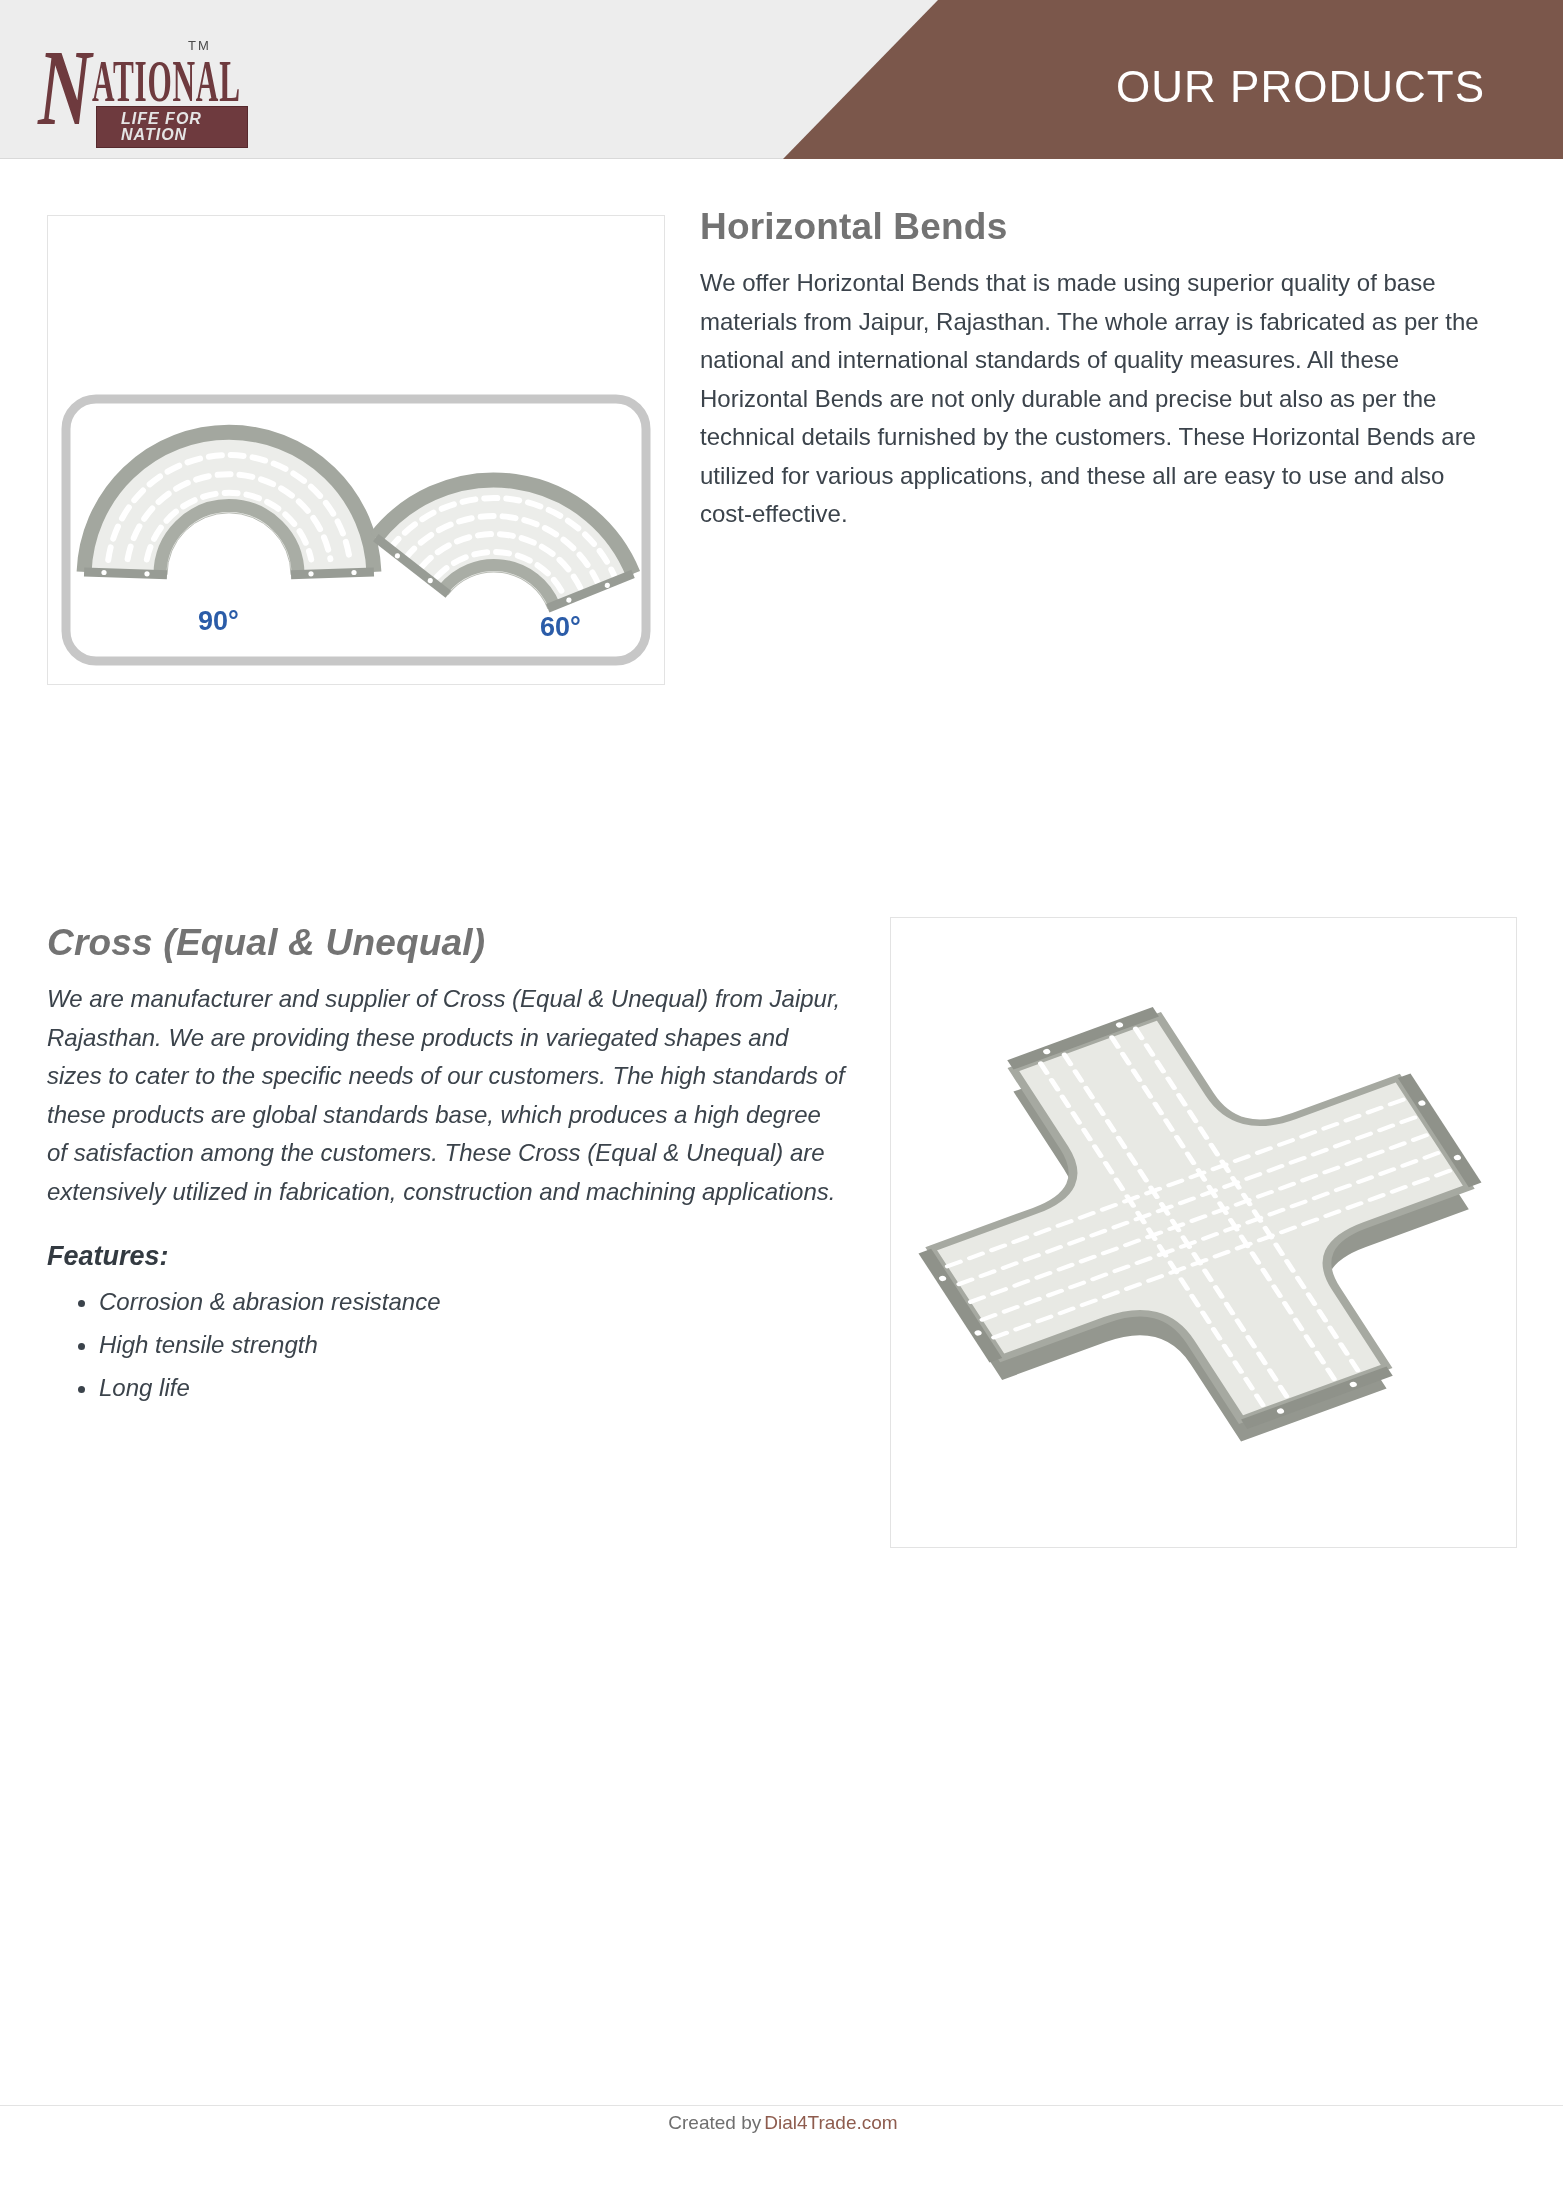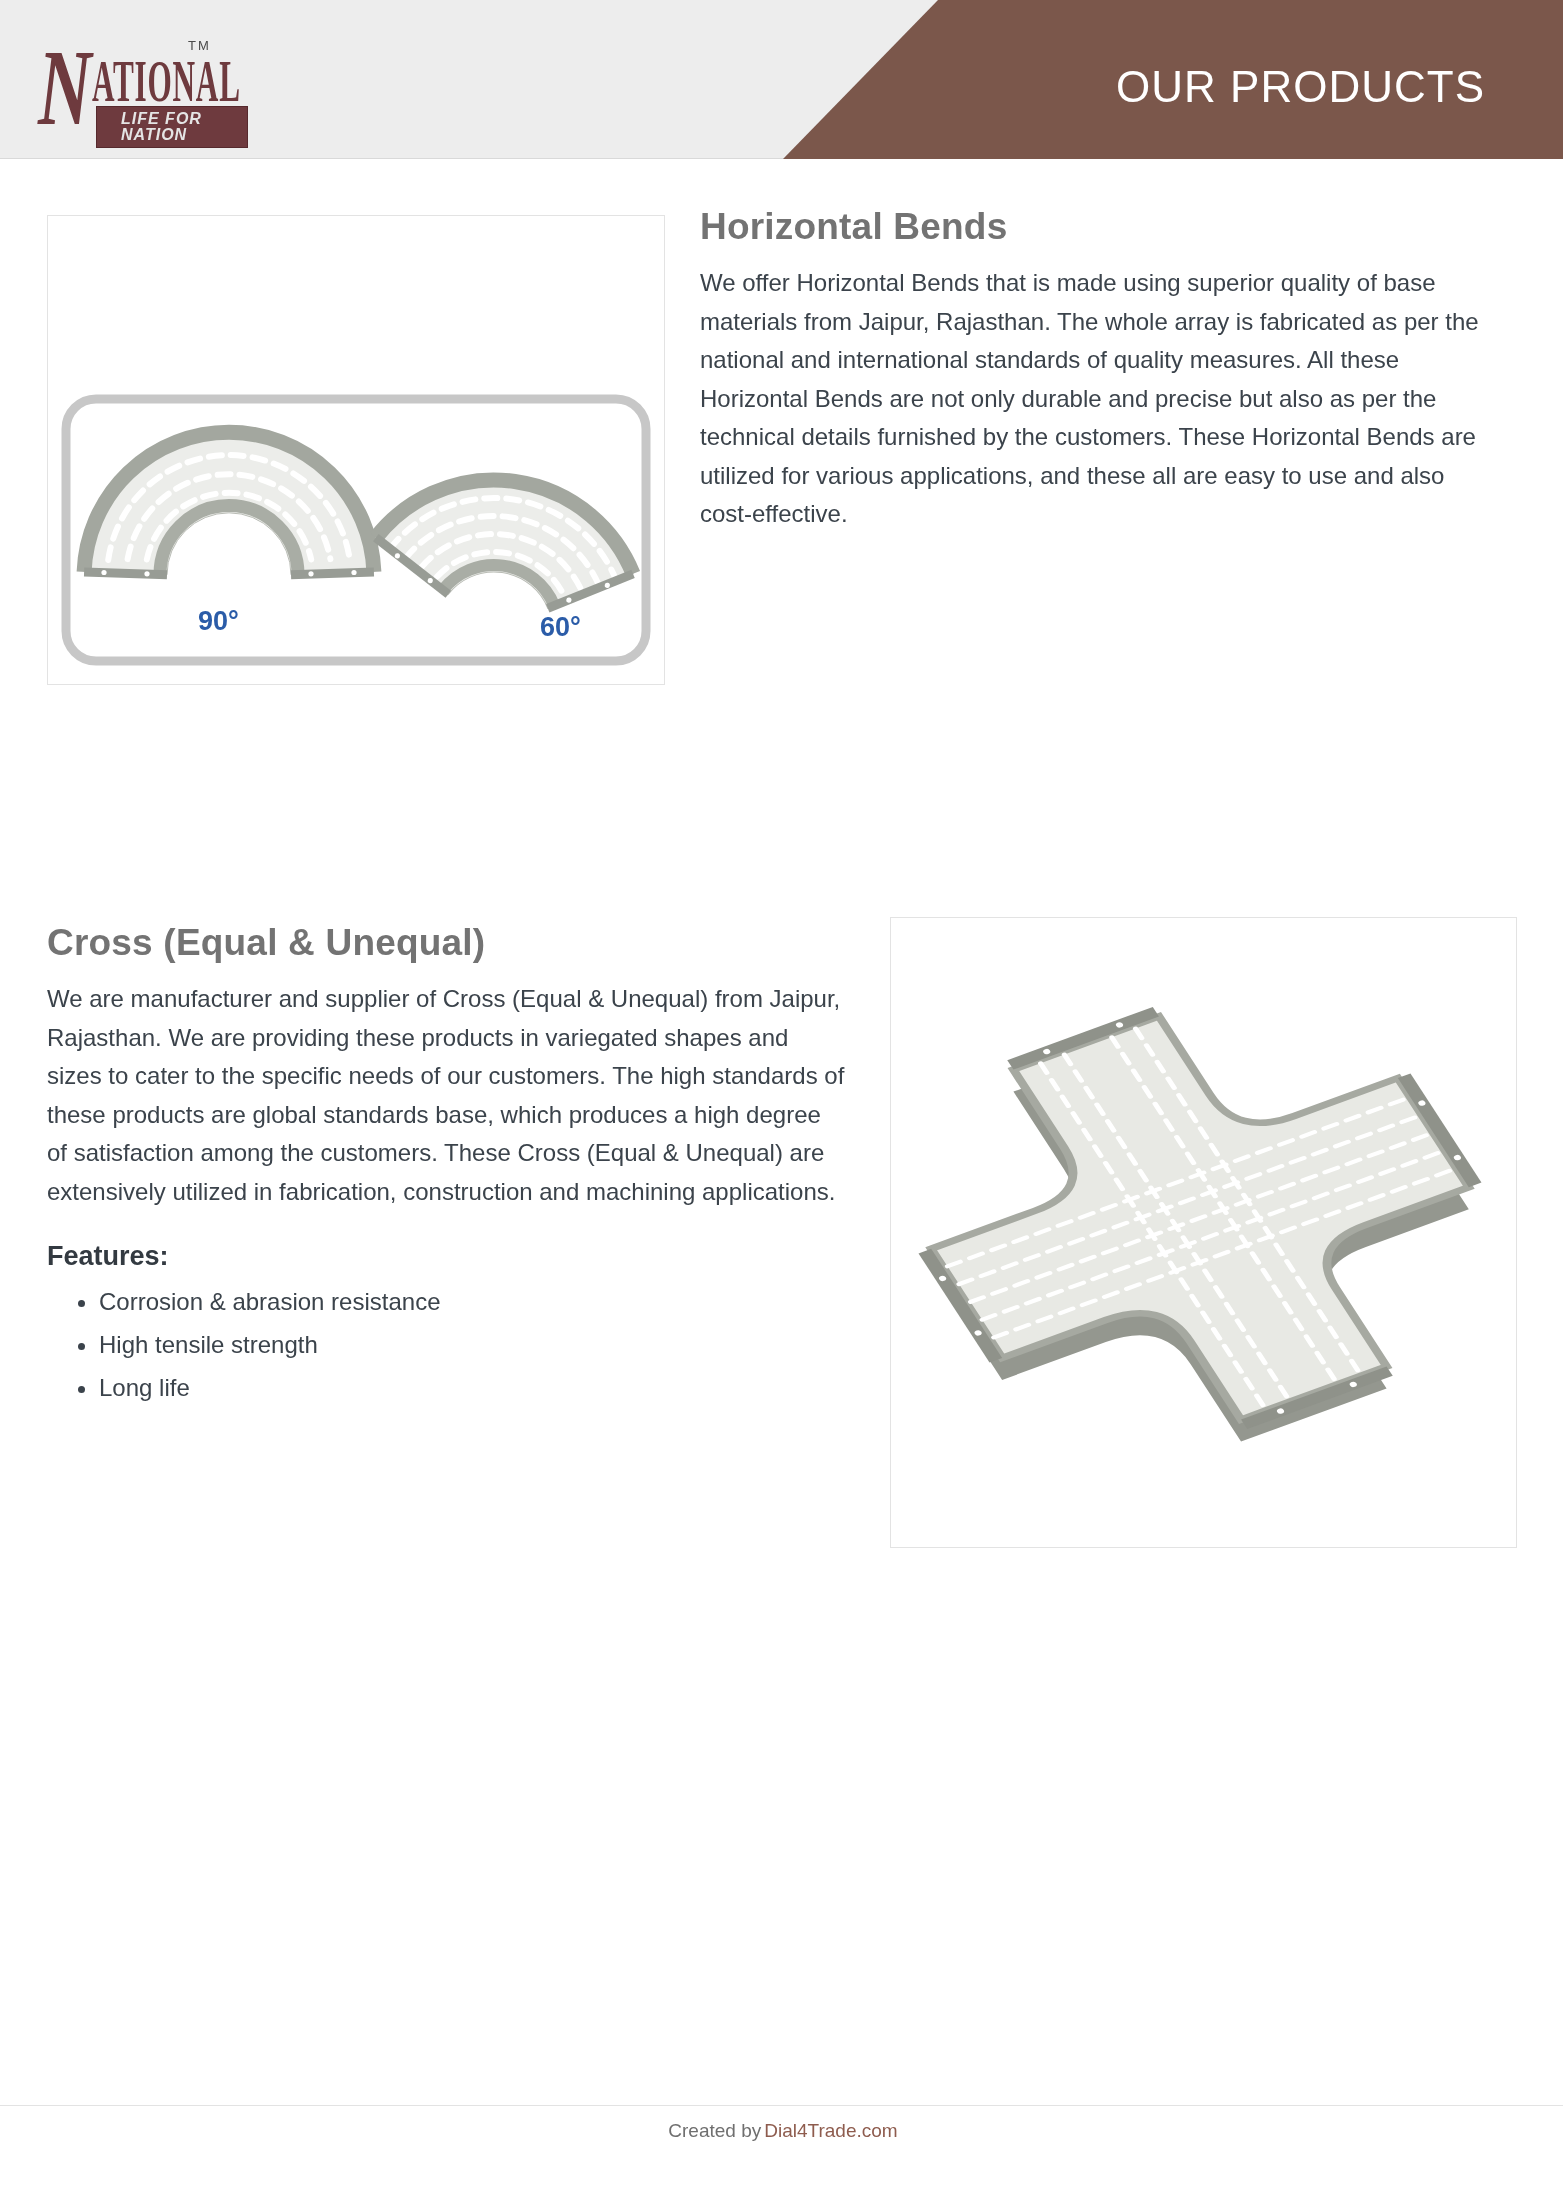--- a/index.html
+++ b/index.html
@@ -31,32 +31,32 @@
   #img-box-bends{left:47px;top:215px;width:616px;height:468px;}
   #img-box-cross{left:890px;top:917px;width:625px;height:629px;}
   #bends-svg{position:absolute;left:11px;top:176px;}
   #cross-svg{position:absolute;left:27px;top:45px;}
   .angle-label{position:absolute;color:#2b5ca8;font-weight:bold;font-size:27px;}
   #label-90{left:150px;top:390px;}
   #label-60{left:492px;top:396px;}
   
   .text-col{position:absolute;}
   #text-bends{left:700px;top:206px;width:792px;}
-  #text-cross{left:47px;top:922px;width:798px;}
+  #text-cross{left:47px;top:922px;width:798px;font-style:italic;}
   .text-col h2{margin:0;color:#737373;font-size:37px;font-weight:bold;letter-spacing:.2px;}
   .text-col p{margin:16px 0 0;color:#3b434b;font-size:24px;line-height:38.5px;}
   .features-heading{margin:30px 0 0;font-size:27px;font-weight:bold;color:#333a41;}
   .features-list{margin:16px 0 0;padding-left:52px;color:#3b434b;font-size:24px;}
   .features-list li{margin-bottom:15px;line-height:28px;}
   
   .footer{position:absolute;left:0;top:2105px;width:1563px;border-top:1px solid #e3e3e3;
     text-align:center;color:#6f6f6f;font-size:19px;}
   .footer .line{margin-top:0;padding-top:0;}
   .footer .line1{margin-top:24px;}
-  .footer .line2{margin-top:14px;}
+  .footer .line2{margin-top:6px;}
   .footer a{color:#8e5c4e;text-decoration:none;cursor:pointer;}
   .footer span{margin:0 3px;}
 </style>
 </head>
 <body>
 
 <div class="header">
   <div class="banner"></div>
   <div class="banner-title">OUR PRODUCTS</div>
   <div class="logo">

